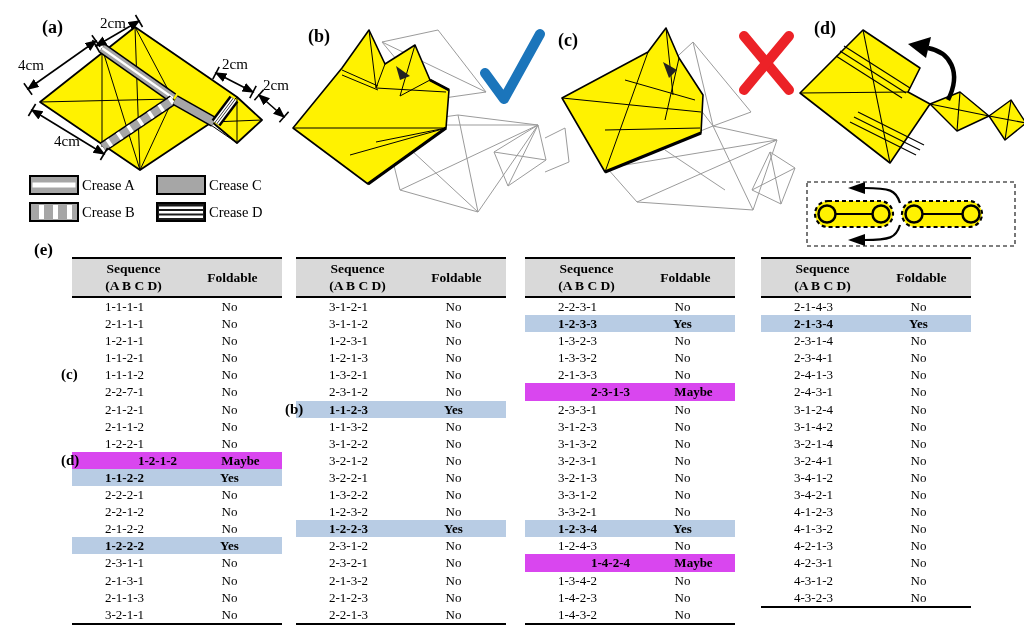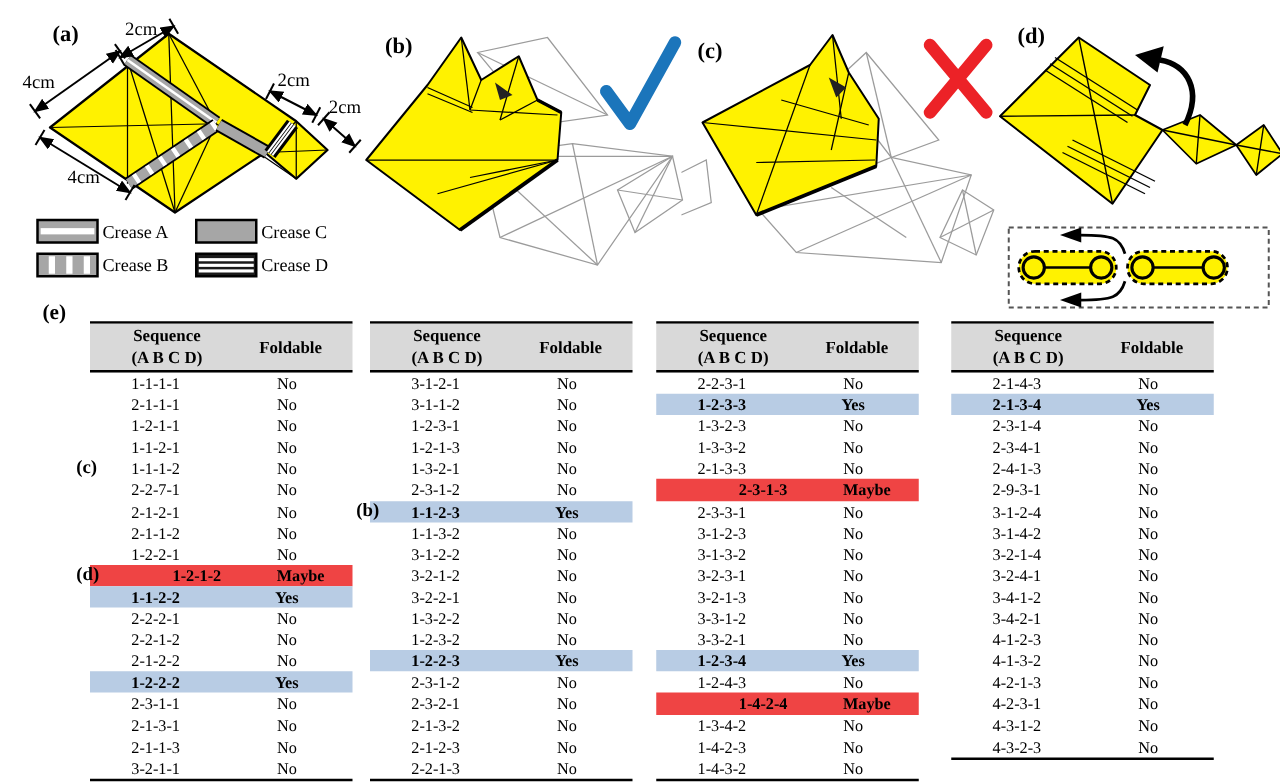--- a/index.html
+++ b/index.html
@@ -8,21 +8,21 @@
   .panel{position:absolute;}
   
   .tbl{position:absolute;top:257px;width:210px;border-top:2.5px solid #000;border-bottom:2px solid #000;background:#fff;}
   .tbl-head{display:flex;background:#D9D9D9;border-bottom:2.5px solid #000;height:37px;font-weight:bold;font-size:13.5px;text-align:center;padding-left:12px;}
   .th-seq{width:50%;display:flex;flex-direction:column;justify-content:center;line-height:1.2;}
   .th-fold{width:50%;display:flex;align-items:center;justify-content:center;font-family:Liberation Serif, serif;}
   .tbl-body{position:relative;}
   .tbl-row{display:flex;height:17.1px;line-height:17.1px;font-size:13px;text-align:center;position:relative;}
   .col-seq,.col-fold{width:50%;}
   .hl-yes{background:#B8CCE4;font-weight:bold;align-items:flex-end;}
-  .hl-maybe{background:#ef4444;font-weight:bold;padding-left:44px;}
+  .hl-maybe{background:#d946ef;font-weight:bold;padding-left:44px;}
   .marker{position:absolute;left:-11px;top:0;font-weight:bold;font-size:15px;line-height:17.1px;}
   .e-label{position:absolute;left:34px;top:240px;font-weight:bold;font-size:17px;}
   svg text{font-family:"Liberation Serif", serif;}
 </style>
 </head>
 <body>
 
 <div class="figure">
 
   <div class="panel" style="left:0;top:0;width:295px;height:250px;">
@@ -537,21 +537,21 @@
         </div>
         <div class="tbl-row">
           <div class="col-seq">2-3-4-1</div>
           <div class="col-fold">No</div>
         </div>
         <div class="tbl-row">
           <div class="col-seq">2-4-1-3</div>
           <div class="col-fold">No</div>
         </div>
         <div class="tbl-row">
-          <div class="col-seq">2-9-3-1</div>
+          <div class="col-seq">2-4-3-1</div>
           <div class="col-fold">No</div>
         </div>
         <div class="tbl-row">
           <div class="col-seq">3-1-2-4</div>
           <div class="col-fold">No</div>
         </div>
         <div class="tbl-row">
           <div class="col-seq">3-1-4-2</div>
           <div class="col-fold">No</div>
         </div>

